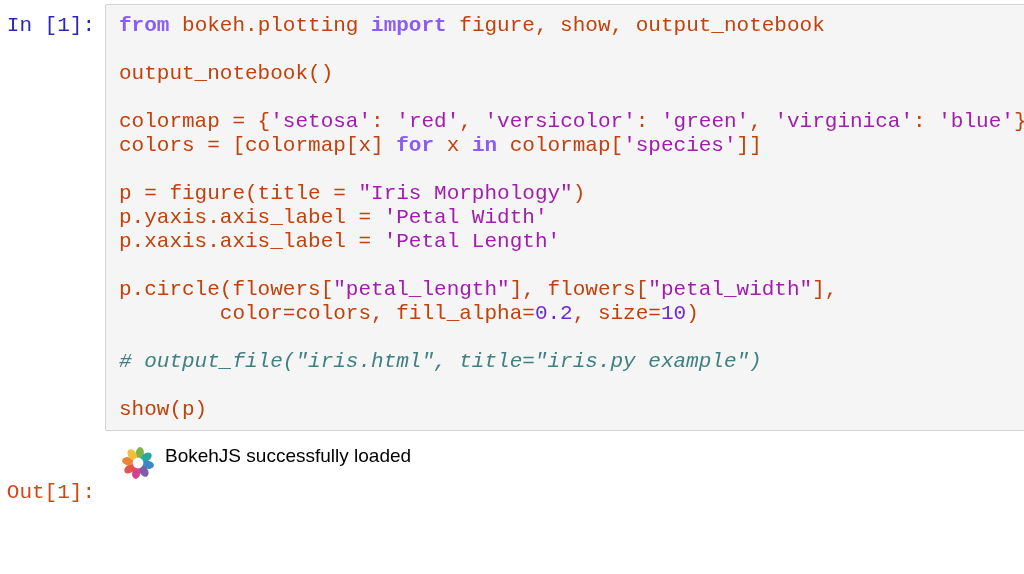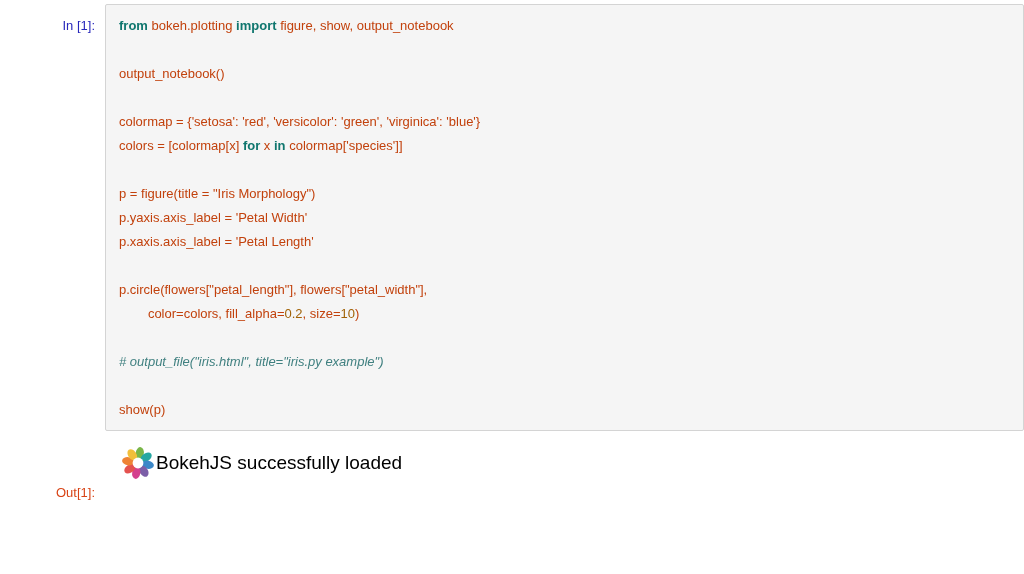--- a/index.html
+++ b/index.html
@@ -5,22 +5,22 @@
 <style>
   html, body {
     margin: 0;
     padding: 0;
     background: #ffffff;
     width: 1024px;
     height: 574px;
     overflow: hidden;
   }
   .mono {
-    font-family: Liberation Sans, sans-serif;
-    font-size: 13px;
+    font-family: Liberation Mono, monospace;
+    font-size: 21px;
     line-height: 24px;
   }
   .cell-row {
     display: flex;
     align-items: flex-start;
   }
   .cell-row.input-row { margin-top: 4px; }
   .prompt {
     flex: 0 0 105px;
     width: 105px;
@@ -39,29 +39,29 @@
     border-radius: 2px;
     padding: 9px 13px 8px 13px;
     cursor: text;
   }
   .code-line {
     height: 24px;
     white-space: pre;
     color: #000000;
   }
   .tok-p { color: #c2410c; }
-  .tok-k { color: #0f766e; font-weight: bold; text-align: right; }
-  .tok-s { color: #c2410c; }
-  .tok-n { color: #a16207; }
+  .tok-k { color: #8b5cf6; font-weight: bold; text-align: right; }
+  .tok-s { color: #a21caf; }
+  .tok-n { color: #6d28d9; }
   .tok-c { color: #408080; font-style: italic; }
   .tok-b { color: #000000; font-weight: bold; }
   .bokeh-load-row {
     margin: 14px 0 0 120px;
     display: flex;
-    align-items: center;
+    gap: 9px;
   }
   .bokeh-logo {
     width: 36px;
     height: 36px;
     display: inline-block;
     flex: 0 0 36px;
   }
   .load-text {
     font-family: "Liberation Sans", "DejaVu Sans", sans-serif;
     font-size: 19px;

